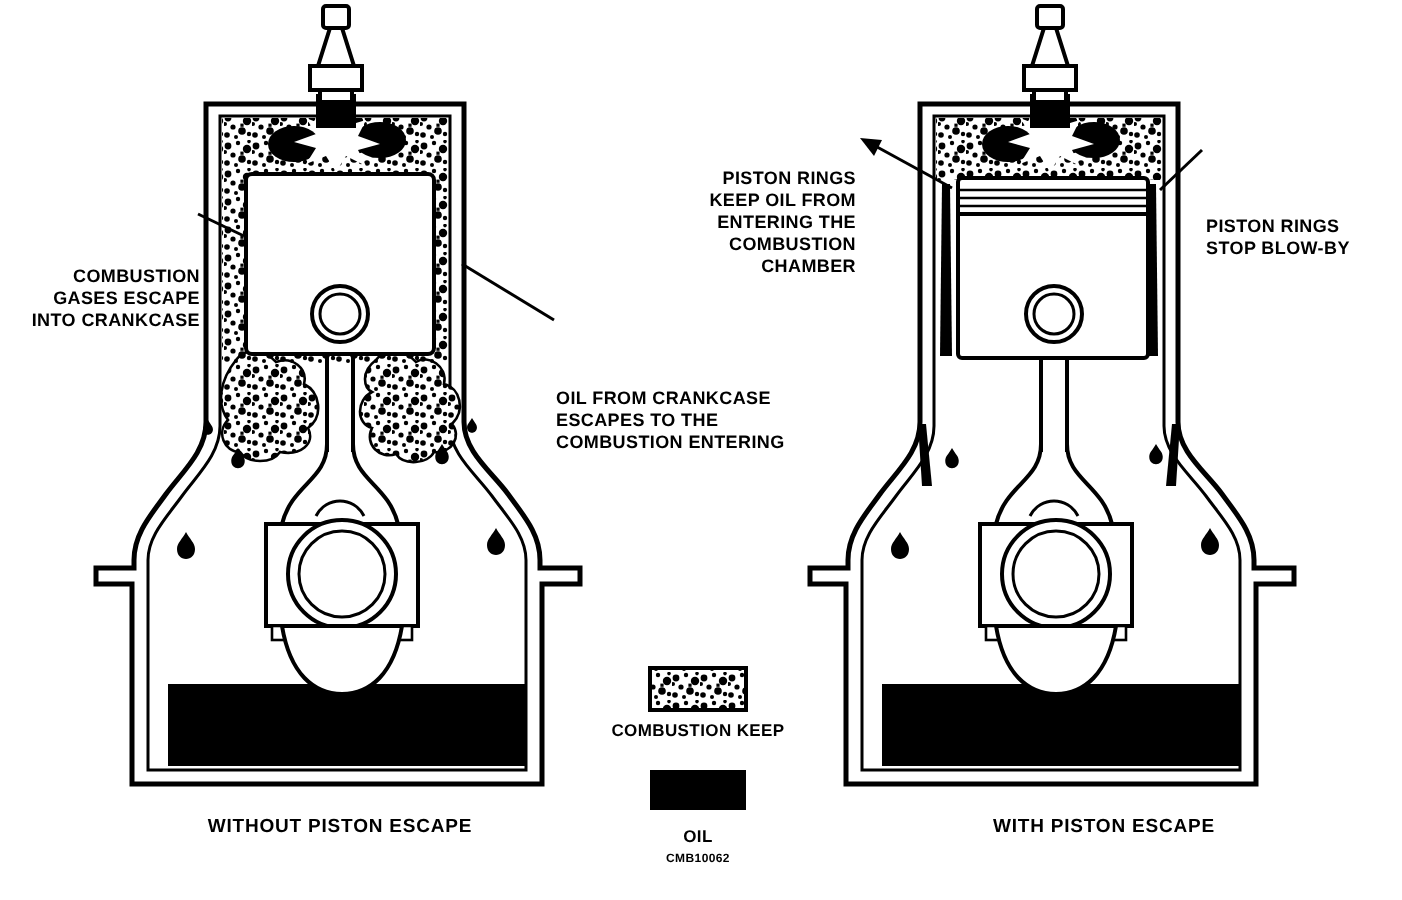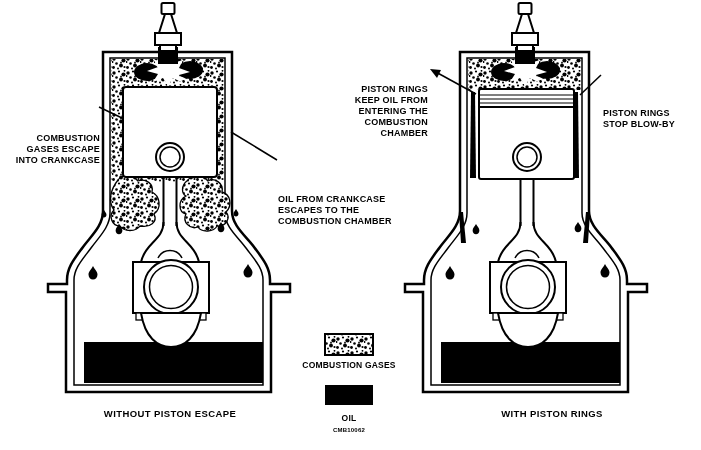--- a/index.html
+++ b/index.html
@@ -159,33 +159,33 @@
     <rect x="325" y="334" width="48" height="21" fill="url(#gas)" stroke="#000" stroke-width="2"></rect>
     <rect x="325" y="385" width="48" height="20" fill="#000"></rect>
   </svg>
 
   <div class="lbl right" style="left:0px;top:90px;width:100px;">COMBUSTION
 GASES ESCAPE
 INTO CRANKCASE</div>
 
   <div class="lbl" style="left:278px;top:151px;width:125px;">OIL FROM CRANKCASE
 ESCAPES TO THE
-COMBUSTION CHAMBER</div>
+COMBUSTION ENTERING</div>
 
   <div class="lbl right" style="left:318px;top:41px;width:110px;">PISTON RINGS
 KEEP OIL FROM
 ENTERING THE
 COMBUSTION
 CHAMBER</div>
 
   <div class="lbl" style="left:603px;top:65px;width:95px;">PISTON RINGS
 STOP BLOW-BY</div>
 
   <div class="caption" style="left:90px;top:408px;width:160px;">WITHOUT PISTON ESCAPE</div>
 
-  <div class="caption" style="left:472px;top:408px;width:160px;">WITH PISTON RINGS</div>
+  <div class="caption" style="left:472px;top:408px;width:160px;">WITH PISTON ESCAPE</div>
 
-  <div class="legend-lbl" style="left:299px;top:360px;width:100px;">COMBUSTION GASES</div>
+  <div class="legend-lbl" style="left:299px;top:360px;width:100px;">COMBUSTION KEEP</div>
 
   <div class="legend-lbl" style="left:299px;top:413px;width:100px;">OIL</div>
 
   <div class="fig-code" style="left:299px;top:427px;width:100px;">CMB10062</div>
 </div>
 
 </body></html>

